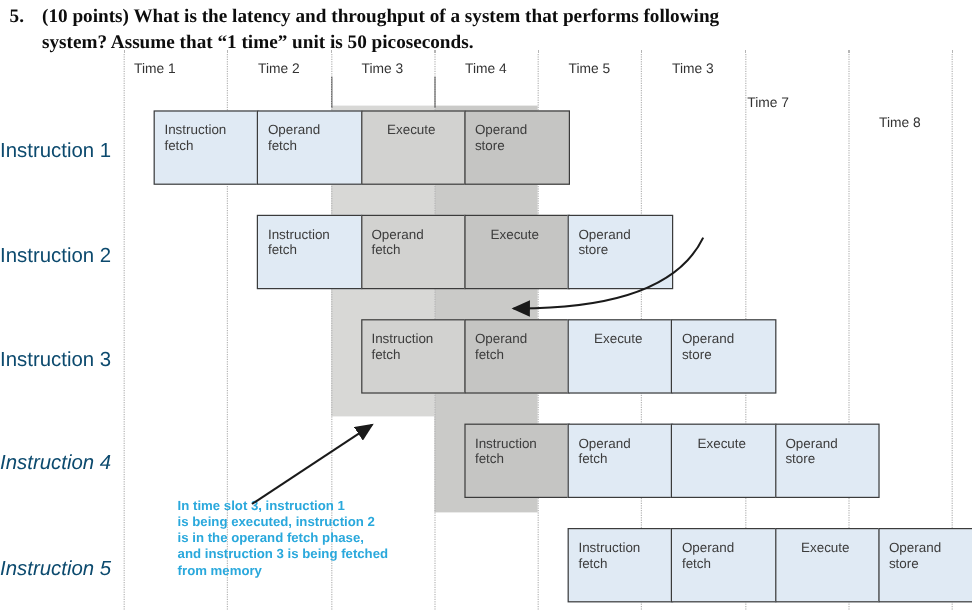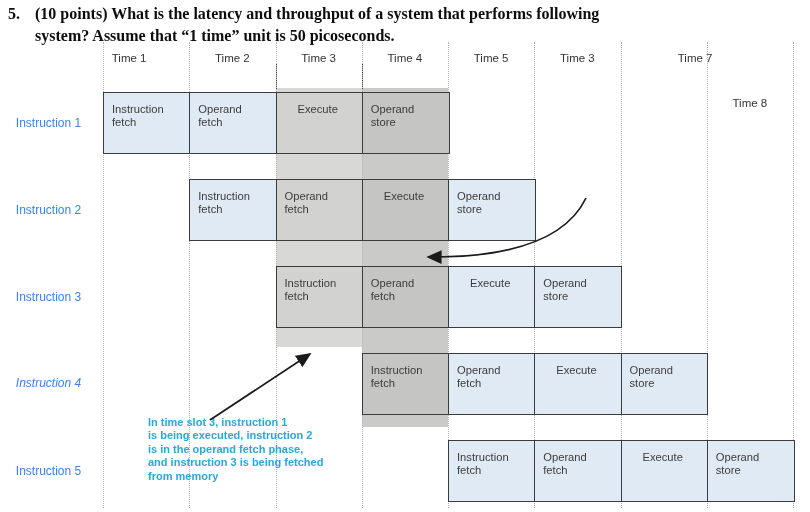--- a/index.html
+++ b/index.html
@@ -19,28 +19,28 @@
     position:absolute; top:42px; height:466px; width:0;
     border-left:1px dotted #b5b5b5;
   }
   .band { position:absolute; }
   .band-edge { position:absolute; width:1.6px; background:#4a4a4a; }
   .time-header {
     position:absolute; top:52px; height:14px; text-align:center;
     font-size:11.5px; color:#333333;
   }
   .row-label {
-    position:absolute; left:0; width:97px; text-align:center;
-    font-size:12px; color:#3b82f6;
+    position:absolute; left:0; width:97px; text-align:left;
+    font-size:17px; color:#0c4a6e;
   }
   .block {
     position:absolute; box-sizing:border-box; height:62px;
     border:1.5px solid #3b3b3b; padding:10px 4px 0 8px;
     font-size:11.2px; line-height:13px; color:#3c3c3c;
-    white-space:normal; word-spacing:40px; 
+    white-space:normal; word-spacing:40px;margin-left:25px; 
   }
   .block.single { word-spacing:normal; padding-left:21px; }
   .annotation {
     position:absolute; font-size:11px; line-height:13.4px;
     white-space:pre-line; font-weight:bold;
   }
   #arrow-layer { position:absolute; left:0; top:0; pointer-events:none; }
 </style>
 </head>
 <body>
@@ -68,21 +68,21 @@
       <div class="dotline" style="left: 534.25px; border-left-color: rgb(181, 181, 181);"></div>
       <div class="dotline" style="left: 620.5px; border-left-color: rgb(181, 181, 181);"></div>
       <div class="dotline" style="left: 706.75px; border-left-color: rgb(181, 181, 181);"></div>
       <div class="dotline" style="left: 793px; border-left-color: rgb(181, 181, 181);"></div>
       <div class="time-header" style="left: 86px; width: 86.25px;">Time 1</div>
       <div class="time-header" style="left: 189.25px; width: 86.25px;">Time 2</div>
       <div class="time-header" style="left: 275.5px; width: 86.25px;">Time 3</div>
       <div class="time-header" style="left: 361.75px; width: 86.25px;">Time 4</div>
       <div class="time-header" style="left: 448px; width: 86.25px;">Time 5</div>
       <div class="time-header" style="left: 534.25px; width: 86.25px;">Time 3</div>
-      <div class="time-header" style="left: 652px; width: 86.25px;">Time 7</div>
+      <div class="time-header" style="left: 597px; width: 86.25px; margin-top: 28px;">Time 7</div>
       <div class="time-header" style="left: 706.75px; width: 86.25px; margin-top: 45px;">Time 8</div>
       <div class="row-label" style="top: 116px;">Instruction 1</div>
       <div class="block" style="left: 103px; top: 92px; width: 87.75px; background: rgb(224, 234, 244); border-color: rgb(59, 59, 59);">Instruction fetch</div>
       <div class="block" style="left: 189.25px; top: 92px; width: 87.75px; background: rgb(224, 234, 244); border-color: rgb(59, 59, 59);">Operand fetch</div>
       <div class="block single" style="left: 275.5px; top: 92px; width: 87.75px; background: rgb(210, 210, 208); border-color: rgb(59, 59, 59);">Execute</div>
       <div class="block" style="left: 361.75px; top: 92px; width: 87.75px; background: rgb(197, 197, 195); border-color: rgb(59, 59, 59);">Operand store</div>
       <div class="row-label" style="top: 203px;">Instruction 2</div>
       <div class="block" style="left: 189.25px; top: 179px; width: 87.75px; background: rgb(224, 234, 244); border-color: rgb(59, 59, 59);">Instruction fetch</div>
       <div class="block" style="left: 275.5px; top: 179px; width: 87.75px; background: rgb(210, 210, 208); border-color: rgb(59, 59, 59);">Operand fetch</div>
       <div class="block single" style="left: 361.75px; top: 179px; width: 87.75px; background: rgb(197, 197, 195); border-color: rgb(59, 59, 59);">Execute</div>
@@ -90,21 +90,21 @@
       <div class="row-label" style="top: 290px;">Instruction 3</div>
       <div class="block" style="left: 275.5px; top: 266px; width: 87.75px; background: rgb(210, 210, 208); border-color: rgb(59, 59, 59);">Instruction fetch</div>
       <div class="block" style="left: 361.75px; top: 266px; width: 87.75px; background: rgb(197, 197, 195); border-color: rgb(59, 59, 59);">Operand fetch</div>
       <div class="block single" style="left: 448px; top: 266px; width: 87.75px; background: rgb(224, 234, 244); border-color: rgb(59, 59, 59);">Execute</div>
       <div class="block" style="left: 534.25px; top: 266px; width: 87.75px; background: rgb(224, 234, 244); border-color: rgb(59, 59, 59);">Operand store</div>
       <div class="row-label" style="top: 376px; font-style: italic;">Instruction 4</div>
       <div class="block" style="left: 361.75px; top: 353px; width: 87.75px; background: rgb(197, 197, 195); border-color: rgb(59, 59, 59);">Instruction fetch</div>
       <div class="block" style="left: 448px; top: 353px; width: 87.75px; background: rgb(224, 234, 244); border-color: rgb(59, 59, 59);">Operand fetch</div>
       <div class="block single" style="left: 534.25px; top: 353px; width: 87.75px; background: rgb(224, 234, 244); border-color: rgb(59, 59, 59);">Execute</div>
       <div class="block" style="left: 620.5px; top: 353px; width: 87.75px; background: rgb(224, 234, 244); border-color: rgb(59, 59, 59);">Operand store</div>
-      <div class="row-label" style="top: 464px;">Instruction 5</div>
+      <div class="row-label" style="top: 464px; font-style: italic;">Instruction 5</div>
       <div class="block" style="left: 448px; top: 440px; width: 87.75px; background: rgb(224, 234, 244); border-color: rgb(59, 59, 59);">Instruction fetch</div>
       <div class="block" style="left: 534.25px; top: 440px; width: 87.75px; background: rgb(224, 234, 244); border-color: rgb(59, 59, 59);">Operand fetch</div>
       <div class="block single" style="left: 620.5px; top: 440px; width: 87.75px; background: rgb(224, 234, 244); border-color: rgb(59, 59, 59);">Execute</div>
       <div class="block" style="left: 706.75px; top: 440px; width: 87.75px; background: rgb(224, 234, 244); border-color: rgb(59, 59, 59);">Operand store</div>
     </div>
 
 
   <div class="annotation" id="annot-slot3" style="left: 148px; top: 416px; width: 210px; color: rgb(41, 168, 220);">In time slot 3, instruction 1
 is being executed, instruction 2
 is in the operand fetch phase,

